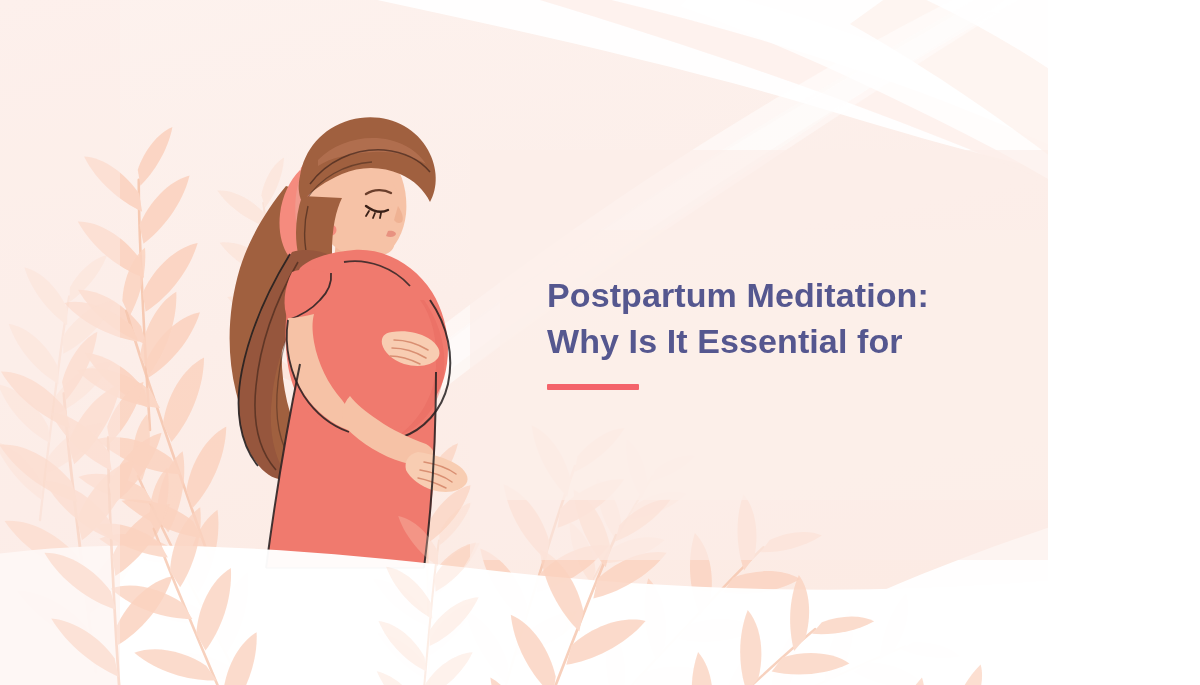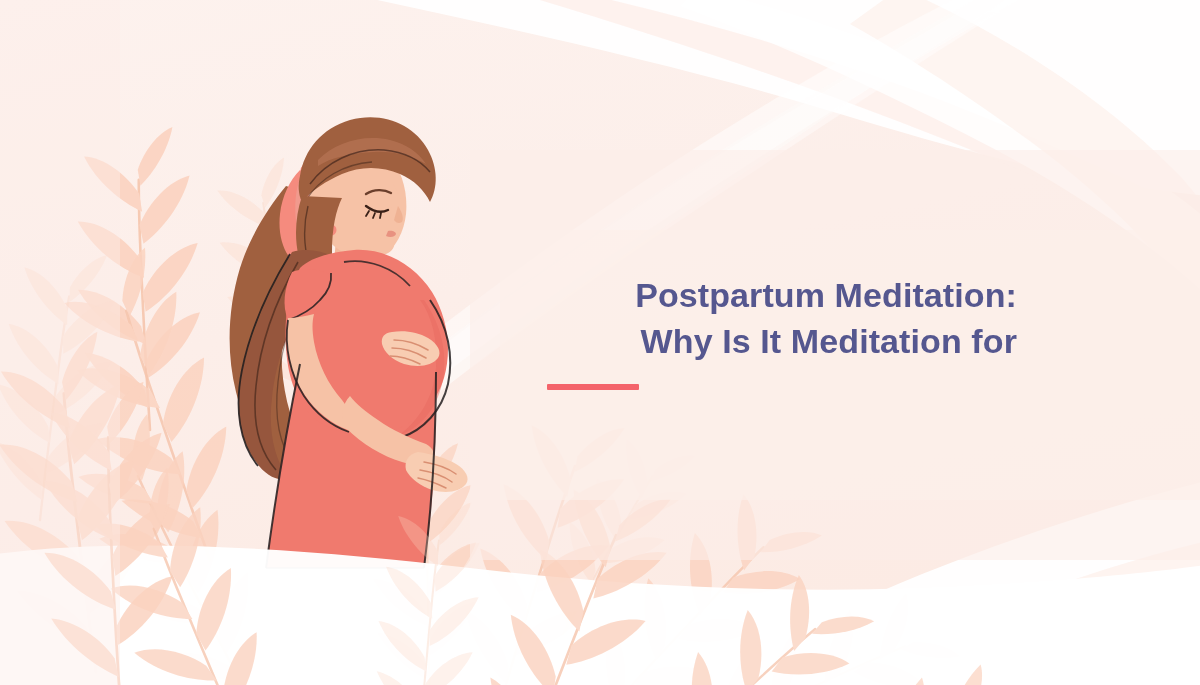--- a/index.html
+++ b/index.html
@@ -2,26 +2,25 @@
 <html><head>
 <meta charset="utf-8">
 <style>
   html, body {
     margin: 0;
     padding: 0;
     background: #ffffff;
   }
   #banner {
     position: relative;
-    width: 1200px;
+    width: 1048px;
     height: 685px;
     overflow: hidden;
     background: #fceee9;
     font-family: "Liberation Sans", sans-serif;
-    text-align: right;
   }
   #art {
     position: absolute;
     inset: 0;
     width: 1200px;
     height: 685px;
     display: block;
   }
   #headline-block {
     position: absolute;
@@ -269,17 +268,17 @@
 
       <rect x="0" y="0" width="120" height="685" fill="#fceee9" opacity="0.45"></rect>
 
       <path d="M470,150 L1210,150 L1210,560 L470,560 Z" fill="#fceee9" opacity="0.62"></path>
       <path d="M500,230 L1210,230 L1210,500 L500,500 Z" fill="#fcefe9" opacity="0.7"></path>
     </g>
   </svg>
 
   <div id="headline-block">
     <div class="headline-line">Postpartum Meditation:</div>
-    <div class="headline-line">Why Is It Meditation for</div>
+    <div class="headline-line">Why Is It Essential for</div>
     <div id="accent-rule"></div>
   </div>
 
 </div>
 
 </body></html>

